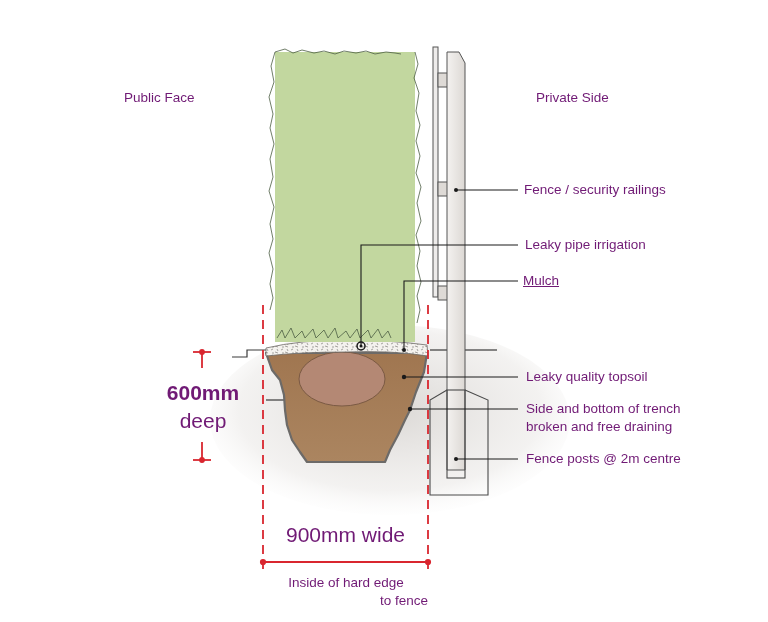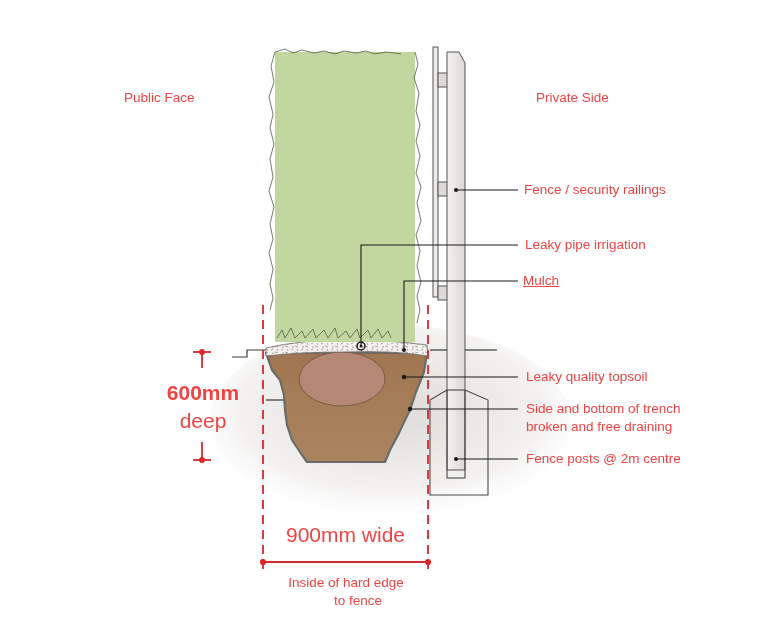--- a/index.html
+++ b/index.html
@@ -1,18 +1,18 @@
 <!DOCTYPE html>
 <html><head>
   <meta charset="utf-8">
   <style>
     html, body { margin: 0; padding: 0; background: #ffffff; }
     body { width: 768px; height: 622px; position: relative; overflow: hidden; font-family: "Liberation Sans", sans-serif; color: #1a1a1a; }
     svg.diagram { position: absolute; left: 0; top: 0; width: 768px; height: 622px; }
-    .lbl { position: absolute; font-size: 13.5px; line-height: 18px; white-space: nowrap; color: #ef4444; }
+    .lbl { position: absolute; font-size: 13.5px; line-height: 18px; white-space: nowrap; color: #701a75; }
     .lbl.big { font-size: 21px; line-height: 26px; }
     .lbl.center { text-align: center; }
   </style>
 </head>
 <body>
 
 <svg class="diagram" viewBox="0 0 768 622" xmlns="http://www.w3.org/2000/svg">
   <defs>
     <radialGradient id="shadowGrad" cx="50%" cy="45%" r="60%">
       <stop offset="0%" stop-color="#d9d6d3" stop-opacity="0.95"></stop>
@@ -122,13 +122,13 @@
 <div class="lbl" style="left:526px; top:368px;">Leaky quality topsoil</div>
 <div class="lbl" style="left:526px; top:400px;">Side and bottom of trench</div>
 <div class="lbl" style="left:526px; top:418px;">broken and free draining</div>
 <div class="lbl" style="left:526px; top:450px;">Fence posts @ 2m centre</div>
 
 <div class="lbl big center" style="left:148px; top:380px; width:110px;font-weight:bold;">600mm</div>
 <div class="lbl big center" style="left:148px; top:408px; width:110px;">deep</div>
 
 <div class="lbl big center" style="left:263px; top:522px; width:165px;">900mm wide</div>
 <div class="lbl center" style="left:246px; top:574px; width:200px;">Inside of hard edge</div>
-<div class="lbl center" style="left:258px; top:592px; width:200px;">to fence</div>
+<div class="lbl center" style="left:228px; top:592px; width:200px;text-align:right;">to fence</div>
 
 </body></html>

